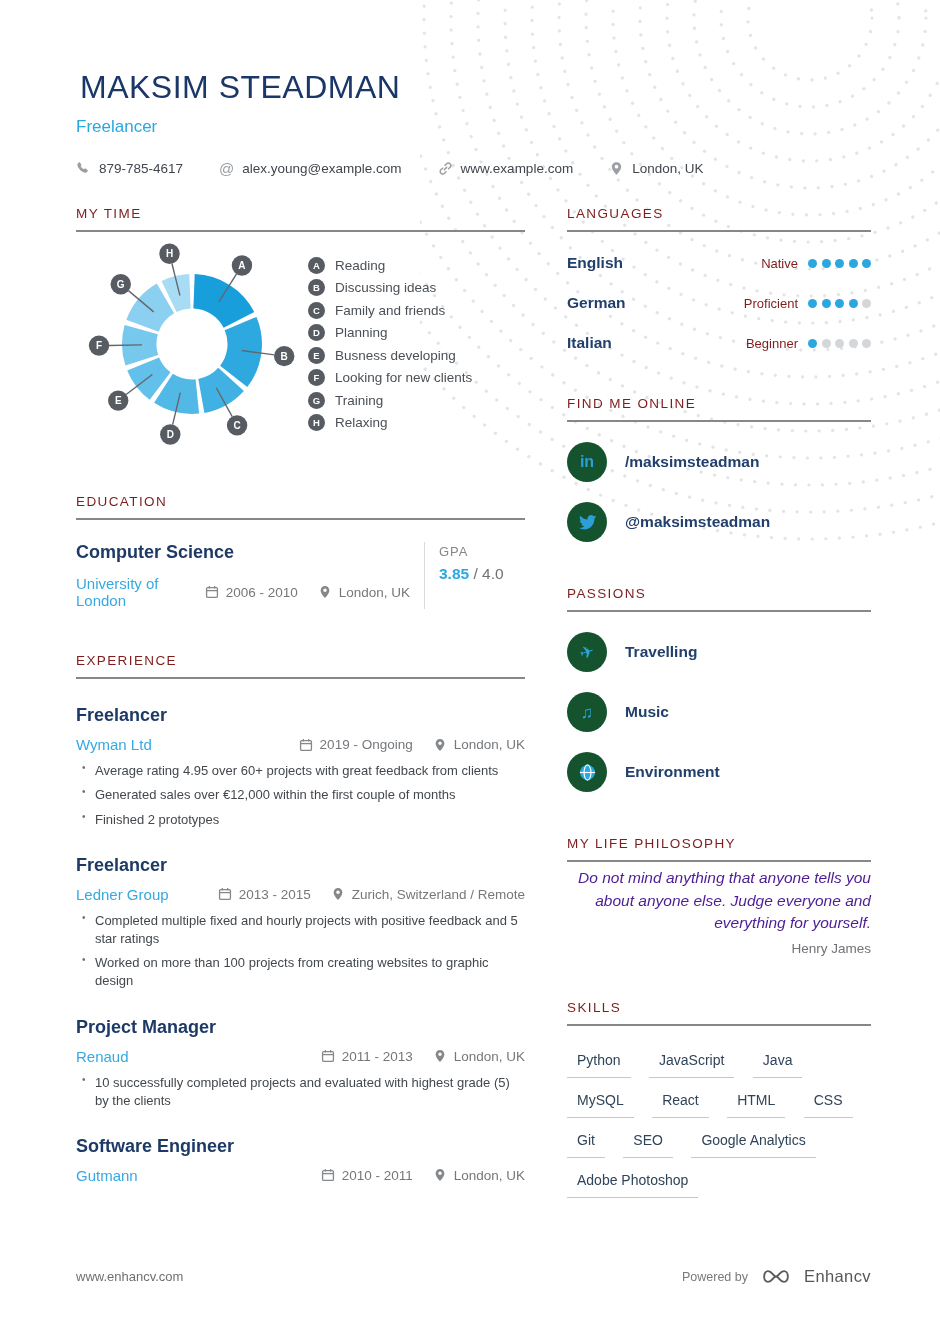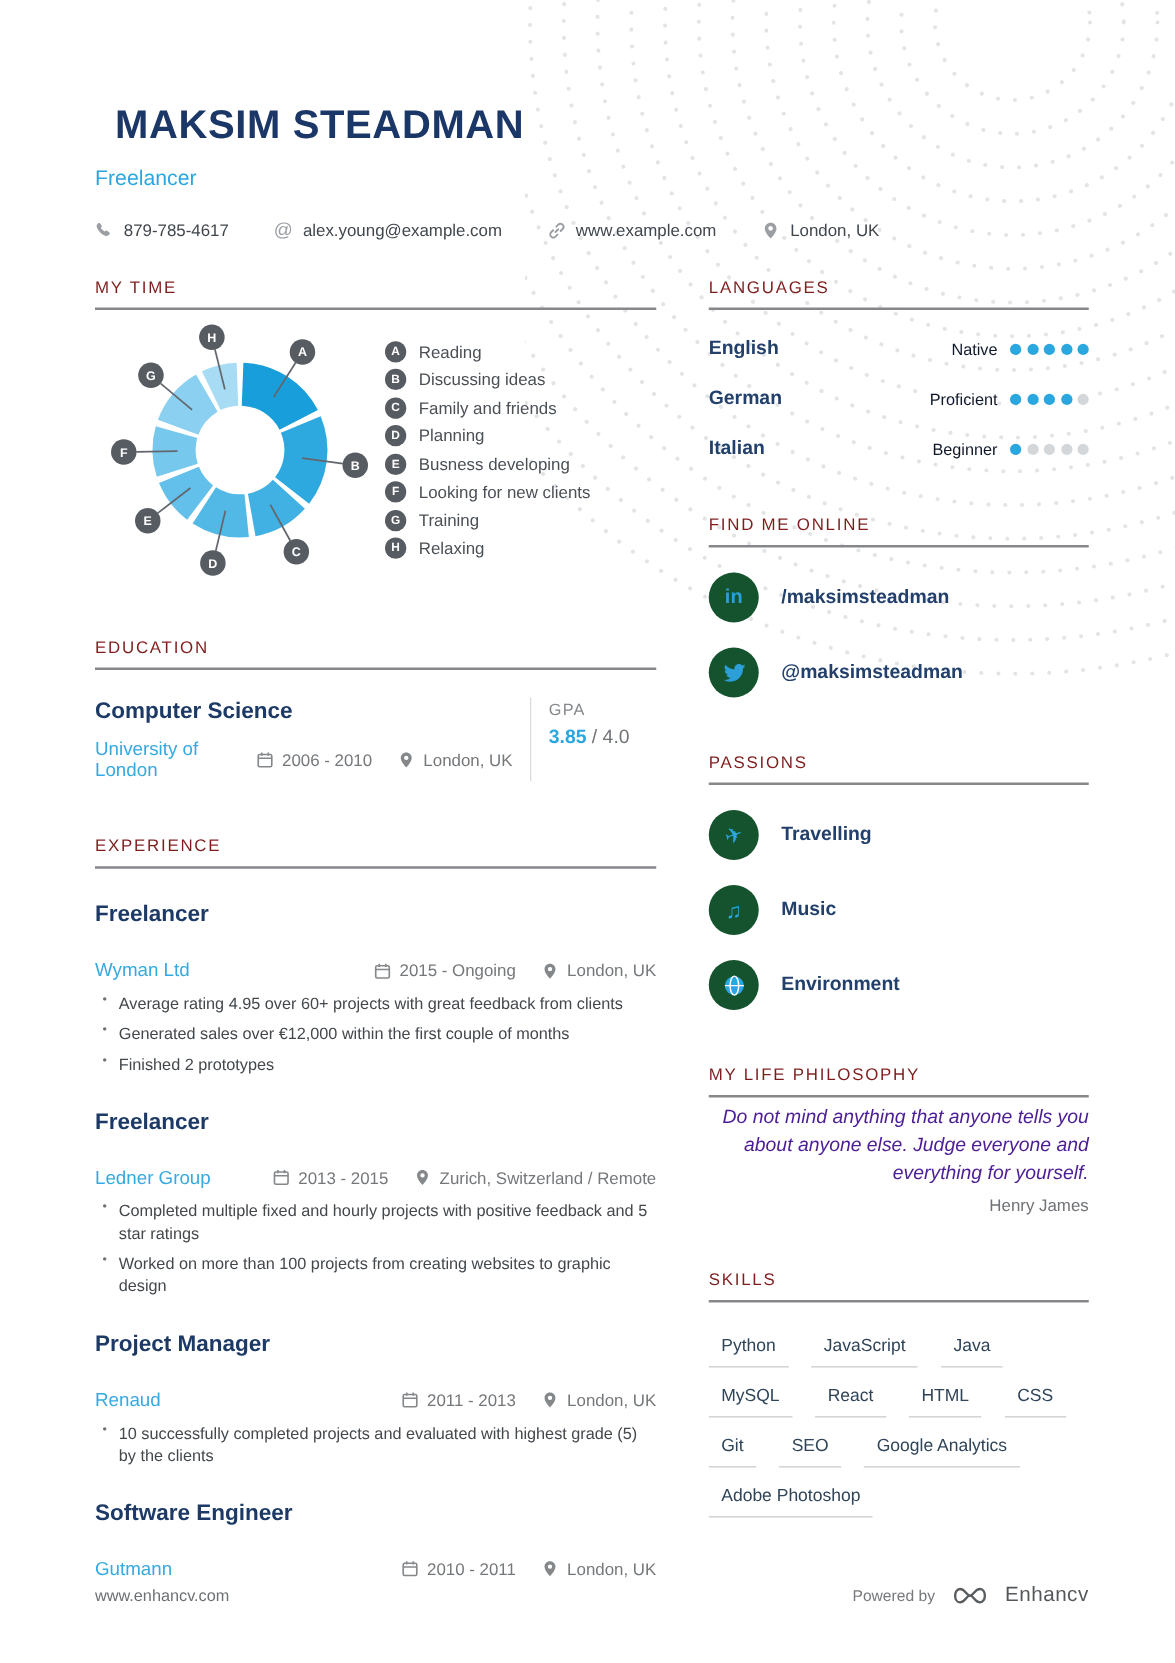--- a/index.html
+++ b/index.html
@@ -1,21 +1,21 @@
 <!DOCTYPE html>
 <html><head>
 <meta charset="utf-8">
 <style>
   html,body{margin:0;padding:0;background:#fff;}
   body{width:940px;height:1330px;font-family:"Liberation Sans",sans-serif;-webkit-font-smoothing:antialiased;}
   .page{position:relative;width:940px;height:1330px;background:#fff;overflow:hidden;}
   #deco{position:absolute;top:0;right:0;z-index:0;pointer-events:none;}
   .content{position:relative;z-index:1;padding:66px 69px 0 76px;}
 
-  h1.name{margin:16px;font-size:32px;line-height:1.1;font-weight:700;letter-spacing:.5px;color:#1b3768;}
+  h1.name{margin:4px;font-size:32px;line-height:1.1;font-weight:400;letter-spacing:.5px;color:#1b3768;}
   .job-title{margin-top:12px;font-size:17px;color:#2ba7e0;}
   .contacts{margin-top:24px;display:flex;gap:36px;font-size:13.5px;color:#40464d;}
   .contact{display:flex;align-items:center;gap:8px;}
   .ic{color:#9b9fa4;display:inline-flex;line-height:0;}
   .at-glyph{font-size:15px;color:#9b9fa4;line-height:1;}
 
   .cols{display:flex;gap:42px;margin-top:30px;}
   .col-left{width:449px;flex:none;}
   .col-right{flex:1;min-width:0;}
 
@@ -35,29 +35,29 @@
   .meta-group{display:flex;align-items:center;gap:7px;margin-left:20px;white-space:nowrap;}
   .meta-ic{color:#85888b;display:inline-flex;line-height:0;}
   .edu-div{width:1px;background:#d9dbdd;margin:0 14px;align-self:stretch;}
   .gpa{width:86px;flex:none;padding-top:2px;}
   .gpa-label{font-size:13px;letter-spacing:1px;color:#85888b;}
   .gpa-row{margin-top:6px;font-size:15.5px;}
   .gpa-val{color:#2ba7e0;font-weight:700;}
   .gpa-scale{color:#6f7276;}
 
   .exp-entry{margin-top:26px;}
-  .exp-meta{display:flex;align-items:center;margin-top:26px;font-size:13.5px;color:#75787b;}
+  .exp-meta{display:flex;align-items:center;margin-top:10px;font-size:13.5px;color:#75787b;}
   .exp-meta .company{flex:1;}
   .bullets{margin:9px 0 0;padding:0;list-style:none;}
   .bullets li{position:relative;padding-left:19px;font-size:13px;color:#43484d;line-height:1.4;margin-top:6px;}
   .bullets li::before{content:"•";position:absolute;left:6px;top:-1px;color:#6d7073;font-size:10px;}
 
   .lang-row{display:flex;align-items:center;margin-top:22px;}
   .lang-name{font-size:15.5px;color:#22406b;font-weight:600;flex:1;}
-  .lang-level{font-size:13px;color:#0f172a;margin-right:10px;}
+  .lang-level{font-size:13px;color:#7f1d1d;margin-right:10px;}
   .dots{display:flex;gap:4.5px;}
   .dot{width:9px;height:9px;border-radius:50%;background:#d4d7da;}
   .dot.on{background:#2ba7e0;}
 
   .net-row,.pas-row{display:flex;align-items:center;margin-top:20px;}
   .icon-circle{width:40px;height:40px;border-radius:50%;background:#14532d;display:flex;align-items:center;justify-content:center;flex:none;}
   .net-handle,.pas-label{margin-left:18px;font-size:15.5px;color:#22406b;font-weight:600;}
   .in-glyph{font-weight:800;font-size:16px;color:#2d9fd8;line-height:1;}
   .plane-glyph{font-size:17px;color:#2ba7e0;display:inline-block;transform:rotate(-18deg);line-height:1;}
   .music-glyph{font-size:17px;color:#2ba7e0;line-height:1;}
@@ -264,21 +264,21 @@
               <span class="company">Wyman Ltd</span>
               <span class="meta-group">
                 <span class="meta-ic">
                     <svg width="14" height="14" viewBox="0 0 16 16" fill="none" stroke="currentColor" stroke-width="1.5">
                       <rect x="1.8" y="3" width="12.4" height="11.2" rx="1.4"></rect>
                       <line x1="1.8" y1="6.4" x2="14.2" y2="6.4"></line>
                       <line x1="5" y1="1.2" x2="5" y2="4"></line>
                       <line x1="11" y1="1.2" x2="11" y2="4"></line>
                     </svg>
                   </span>
-                <span>2015 - Ongoing</span>
+                <span>2019 - Ongoing</span>
               </span>
               <span class="meta-group">
                 <span class="meta-ic">
                     <svg width="14" height="14" viewBox="0 0 16 16">
                       <path d="M8 1.2C5.2 1.2 3 3.4 3 6.2c0 3.7 5 8.6 5 8.6s5-4.9 5-8.6C13 3.4 10.8 1.2 8 1.2zm0 6.8a2 2 0 1 1 0-4 2 2 0 0 1 0 4z" fill="currentColor"></path>
                     </svg>
                   </span>
                 <span>London, UK</span>
               </span>
             </div>

